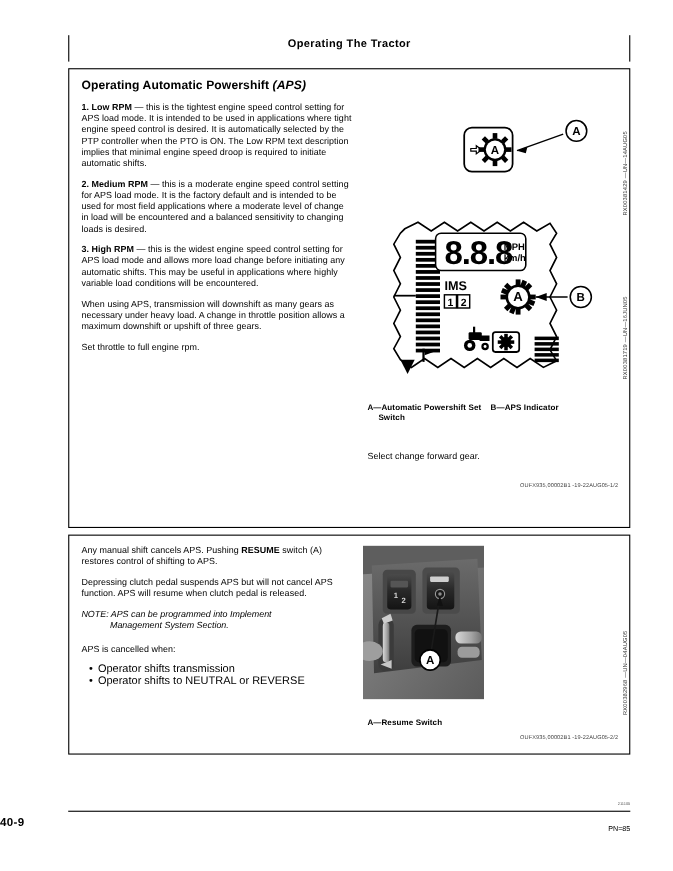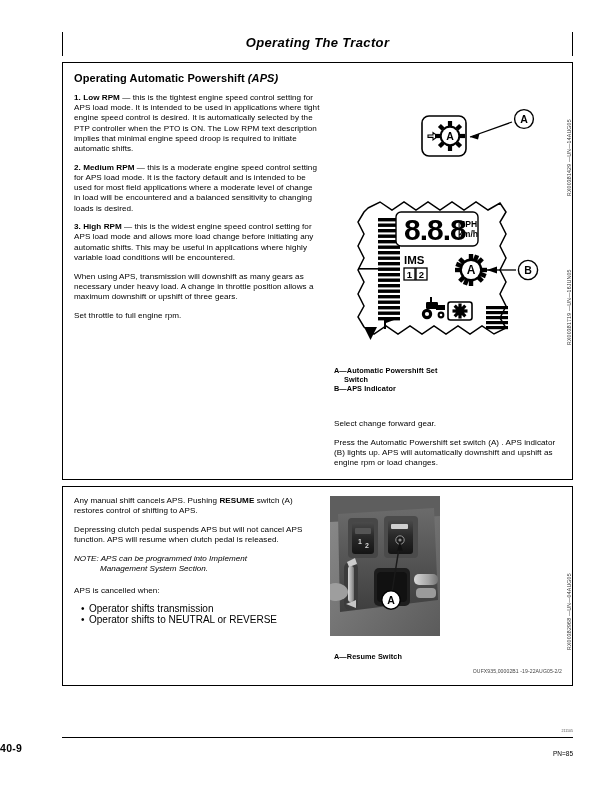--- a/index.html
+++ b/index.html
@@ -34,22 +34,21 @@
   #header-band {
     position: absolute;
     left: 62px; top: 32px;
     width: 511px; height: 24px;
   }
   #header-title {
     position: absolute;
     left: 0; top: 3px;
     width: 511px;
     text-align: center;
-    font-size: 13px;
-    font-style: italic;
+    font-size: 10px;
     font-weight: bold;
     letter-spacing: .35px;
   }
 
   
   .contentbox {
     position: absolute;
     border: 1px solid #000;
     box-sizing: border-box;
     background: #fff;
@@ -124,21 +123,20 @@
     left: 334px; top: 496px;
     width: 228px;
   }
 
   
   .legend {
     font-size: 7.3px;
     font-weight: bold;
     line-height: 9px;
     letter-spacing: .1px;
-    flex-direction: column;
   }
   .legend-row { display: flex; }
   .legend-a { width: 112px; }
   .legend-a .sub { display: block; padding-left: 10px; }
   .srccode-h {
     text-align: right;
     font-size: 5.1px;
     color: #444;
     letter-spacing: .1px;
   }
@@ -398,21 +396,20 @@
         <span class="sub">Switch</span>
       </div>
       <div>
         <span>B—APS Indicator</span>
       </div>
     </div>
 
     <div style="height:26px"></div>
 
     <p class="body">Select change forward gear.</p>
-    <p class="body">Press the Automatic Powershift set switch (A) .  APS indicator (B) lights up.  APS will automatically downshift and upshift as engine rpm or load changes.</p>
 
     <div style="height:10px"></div>
     <div class="srccode-h">OUFX935,00002B1 -19-22AUG05-1/2</div>
   </div>
 
   <div class="contentbox" id="box-bottom"></div>
 
   <div class="col-left-bottom">
     <p class="body"><span>Any manual shift cancels APS. Pushing </span><b>RESUME</b><span> switch (A) restores control of shifting to APS.</span></p>
 

